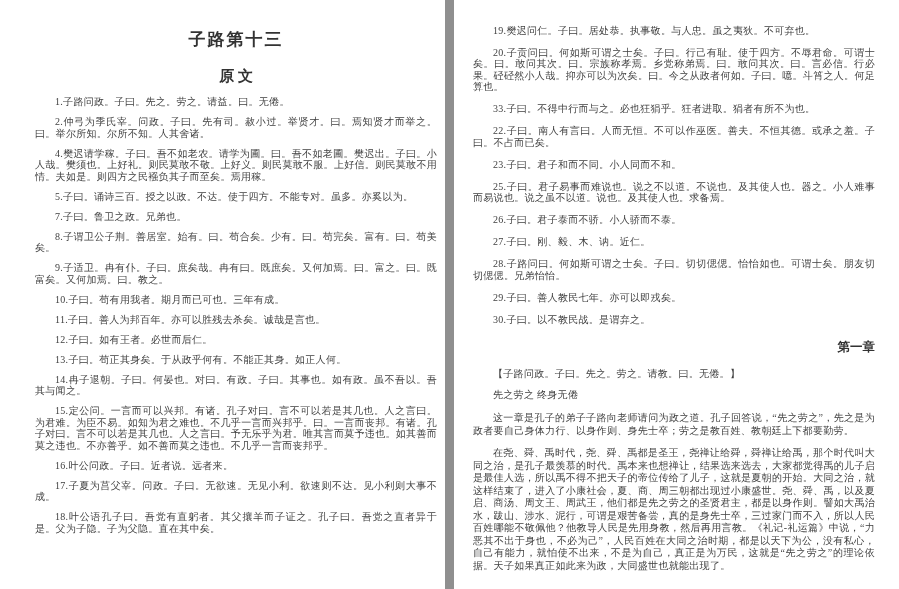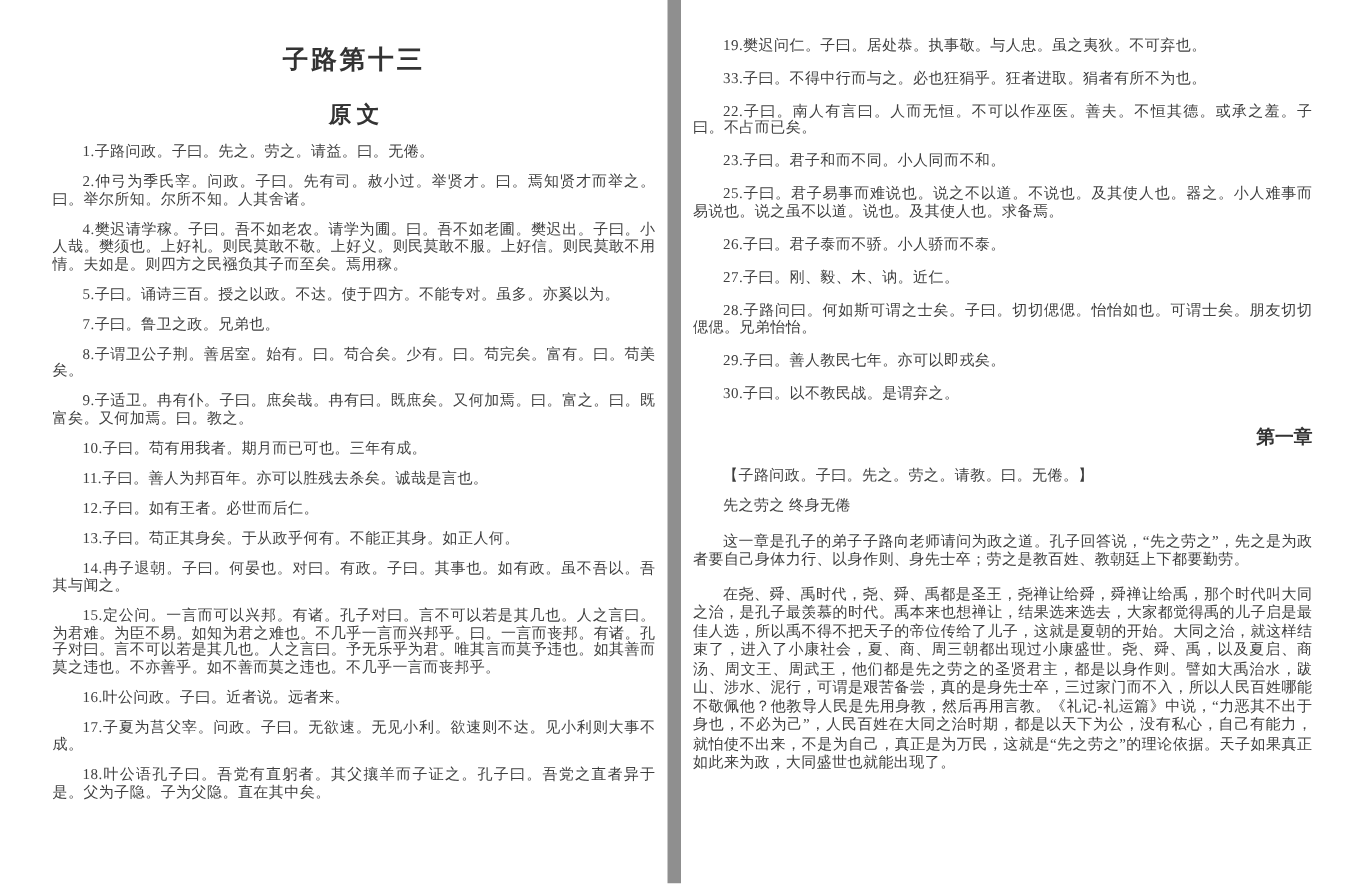--- a/index.html
+++ b/index.html
@@ -30,21 +30,21 @@
     width: 445px;
     padding: 0 8px 0 35px;
   }
   .page-divider {
     width: 9px;
     background: #8f8f8f;
     flex: 0 0 auto;
   }
   .page-right {
     width: 445px;
-    padding: 14px 24px 0 8px;
+    padding: 14px 24px 0 19px;
   }
   .doc-title {
     text-align: center;
     font-size: 17px;
     font-weight: bold;
     color: #333333;
     margin: 28px 0 16px 0;
     letter-spacing: 2px;
   }
   .section-heading {
@@ -109,20 +109,21 @@
     <p class="passage">15.定公问。一言而可以兴邦。有诸。孔子对曰。言不可以若是其几也。人之言曰。为君难。为臣不易。如知为君之难也。不几乎一言而兴邦乎。曰。一言而丧邦。有诸。孔子对曰。言不可以若是其几也。人之言曰。予无乐乎为君。唯其言而莫予违也。如其善而莫之违也。不亦善乎。如不善而莫之违也。不几乎一言而丧邦乎。</p>
     <p class="passage">16.叶公问政。子曰。近者说。远者来。</p>
     <p class="passage">17.子夏为莒父宰。问政。子曰。无欲速。无见小利。欲速则不达。见小利则大事不成。</p>
     <p class="passage">18.叶公语孔子曰。吾党有直躬者。其父攘羊而子证之。孔子曰。吾党之直者异于是。父为子隐。子为父隐。直在其中矣。</p>
   </div>
 
   <div class="page-divider"></div>
 
   <div class="page page-right">
     <p class="passage">19.樊迟问仁。子曰。居处恭。执事敬。与人忠。虽之夷狄。不可弃也。</p>
+    <p class="passage">20.子贡问曰。何如斯可谓之士矣。子曰。行己有耻。使于四方。不辱君命。可谓士矣。曰。敢问其次。曰。宗族称孝焉。乡党称弟焉。曰。敢问其次。曰。言必信。行必果。硁硁然小人哉。抑亦可以为次矣。曰。今之从政者何如。子曰。噫。斗筲之人。何足算也。</p>
     <p class="passage">33.子曰。不得中行而与之。必也狂狷乎。狂者进取。狷者有所不为也。</p>
     <p class="passage">22.子曰。南人有言曰。人而无恒。不可以作巫医。善夫。不恒其德。或承之羞。子曰。不占而已矣。</p>
     <p class="passage">23.子曰。君子和而不同。小人同而不和。</p>
     <p class="passage">25.子曰。君子易事而难说也。说之不以道。不说也。及其使人也。器之。小人难事而易说也。说之虽不以道。说也。及其使人也。求备焉。</p>
     <p class="passage">26.子曰。君子泰而不骄。小人骄而不泰。</p>
     <p class="passage">27.子曰。刚、毅、木、讷。近仁。</p>
     <p class="passage">28.子路问曰。何如斯可谓之士矣。子曰。切切偲偲。怡怡如也。可谓士矣。朋友切切偲偲。兄弟怡怡。</p>
     <p class="passage">29.子曰。善人教民七年。亦可以即戎矣。</p>
     <p class="passage">30.子曰。以不教民战。是谓弃之。</p>
 

